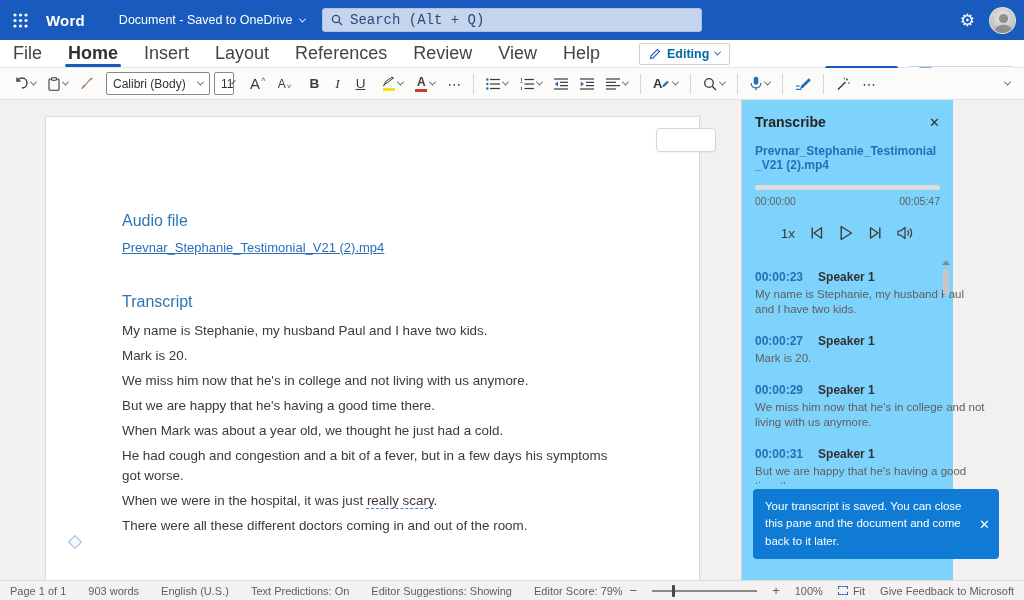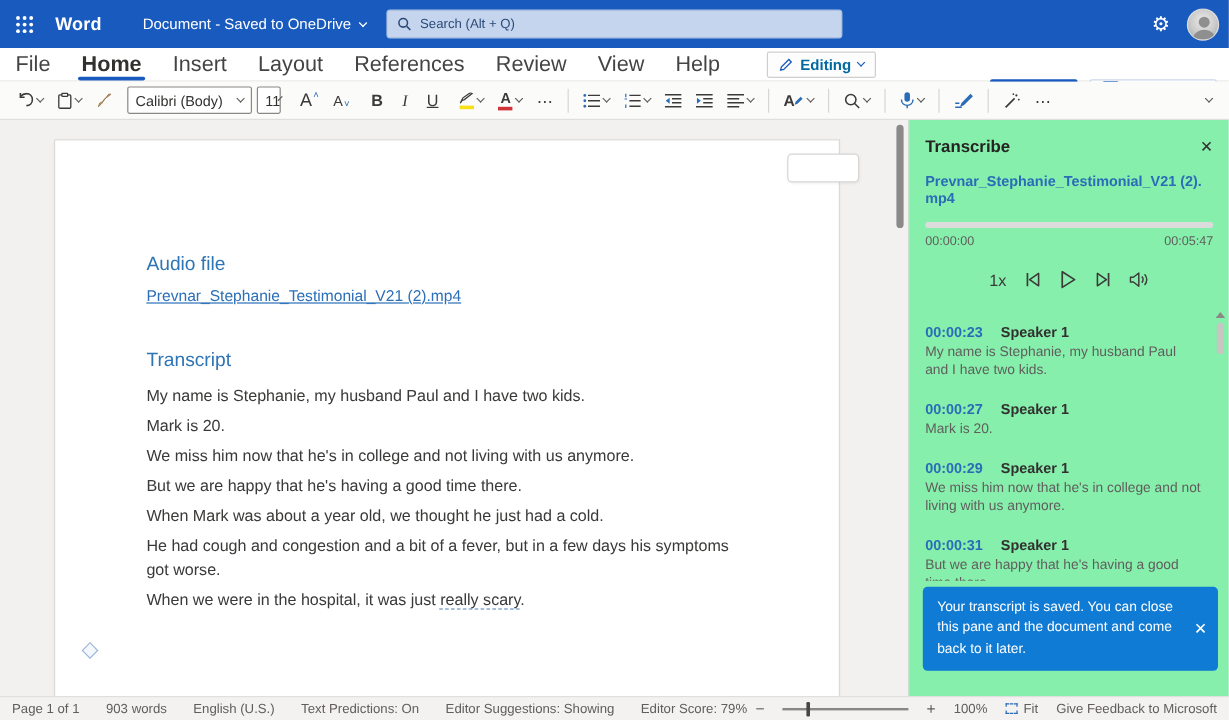--- a/index.html
+++ b/index.html
@@ -4,21 +4,21 @@
 <style>
   * { margin:0; padding:0; box-sizing:border-box; }
   html,body { width:1024px; height:600px; overflow:hidden; font-family:"Liberation Sans", sans-serif; background:#fff; }
 
   
   #topbar { position:absolute; left:0; top:0; width:1024px; height:40px; background:#185abd; display:flex; align-items:center; color:#fff; }
   #waffle { width:40px; height:40px; display:flex; align-items:center; justify-content:center; cursor:pointer; }
   #appname { font-size:15px; font-weight:bold; margin-left:6px; letter-spacing:.2px; }
   #doctitle { font-size:12.5px; margin-left:34px; display:flex; align-items:center; gap:7px; }
   #searchbox { position:absolute; left:322px; top:8px; width:380px; height:24px; background:#c5d5ee; border:1px solid #aec3e2; border-radius:3px; display:flex; align-items:center; padding:0 8px; gap:7px; color:#2c4a78; }
-  #searchbox input { border:none; outline:none; background:transparent; font-size:11px; color:#0c4a6e; width:300px; font-family:Liberation Sans, sans-serif; }
+  #searchbox input { border:none; outline:none; background:transparent; font-size:14px; color:#0c4a6e; width:300px; font-family:Liberation Mono, monospace; }
   #searchbox input::placeholder { color:#2c4a78; opacity:1; }
   #topbar-right { position:absolute; right:8px; top:0; height:40px; display:flex; align-items:center; gap:14px; }
   #gear { font-size:17px; color:#fff; cursor:pointer; line-height:1; }
   #avatar { width:27px; height:27px; border-radius:50%; background:radial-gradient(circle at 50% 38%, #ececec 0%, #c9c9c9 55%, #9f9f9f 100%); overflow:hidden; border:1px solid rgba(255,255,255,.5); cursor:pointer; }
 
   
   #tabrow { position:absolute; left:0; top:40px; width:1024px; height:28px; background:#fff; display:flex; align-items:stretch; border-bottom:1px solid #e8e6e4; }
   .tab { font-size:18px; color:#444; padding:0 13px; display:flex; align-items:center; cursor:pointer; position:relative; }
   .tab.active { font-weight:bold; color:#323130; }
   .tab.active::after { content:""; position:absolute; left:10px; right:10px; bottom:0; height:3px; background:#185abd; border-radius:2px; }
@@ -54,21 +54,21 @@
   .para { font-size:13.4px; color:#3b3a39; line-height:20px; margin-bottom:5px; }
   .wavy { text-decoration:underline wavy #4a7ebb 1px; text-underline-offset:2px; }
   .dashed { text-decoration:underline dashed #4a7ebb 1px; text-underline-offset:3px; }
   #margin-diamond { position:absolute; left:70px; top:437px; width:10px; height:10px; border:1.4px solid #9db6d8; transform:rotate(45deg); background:#f4f8fc; }
 
   
   #doc-scroll { position:absolute; left:744px; top:0; width:12px; height:480px; background:#f2f1ef; }
   #doc-scroll-thumb { position:absolute; left:3px; top:4px; width:6px; height:86px; background:#8a8a8a; border-radius:3px; }
 
   
-  #pane { position:absolute; left:757px; top:0; width:267px; height:480px; background:#86efac; border-left:1px solid #d6d4d2; }
+  #pane { position:absolute; left:741px; top:0; width:212px; height:480px; background:#7dd3fc; border-left:1px solid #d6d4d2; }
   #pane-header { display:flex; align-items:center; justify-content:space-between; padding:14px 13px 0 13px; }
   #pane-title { font-size:14px; font-weight:bold; color:#252423; }
   .close-x { font-size:13px; color:#323130; cursor:pointer; line-height:1; }
   #pane-file { padding:14px 13px 0 13px; font-size:12px; color:#2b6cb8; font-weight:bold; cursor:pointer; word-break:break-all; }
   #progress { margin:13px 13px 0 13px; height:5px; background:#dcdcdc; border-radius:3px; cursor:pointer; }
   #times { display:flex; justify-content:space-between; padding:5px 13px 0 13px; font-size:10.5px; color:#605e5c; }
   #controls { display:flex; align-items:center; justify-content:center; gap:15px; margin-top:18px; color:#3b3a39; }
   #controls .ctl { cursor:pointer; display:flex; align-items:center; }
   #speed { font-size:13.5px; color:#3b3a39; }
 
@@ -369,20 +369,21 @@
     <div class="h-doc">Audio file</div>
     <a id="doc-link">Prevnar_Stephanie_Testimonial_V21 (2).mp4</a>
     <div class="h-doc" id="heading2">Transcript</div>
     <p class="para">My name is Stephanie, my husband Paul and I have two kids.</p>
     <p class="para">Mark is 20.</p>
     <p class="para">We miss him now that he's in college and not living with us anymore.</p>
     <p class="para">But we are happy that he's having a good time there.</p>
     <p class="para">When Mark was about a year old, we thought he just had a cold.</p>
     <p class="para">He had cough and congestion and a bit of a fever, but in a few days his symptoms got worse.</p>
     <p class="para"><span>When we were in the hospital, it was just </span><span class="dashed">really scary</span><span>.</span></p>
+    <p class="para">There were all these different doctors coming in and out of the room.</p>
     
     
   </div>
   <div id="float-box"></div>
   <div id="margin-diamond"></div>
 
   <div id="doc-scroll">
     <div id="doc-scroll-thumb"></div>
   </div>
 

